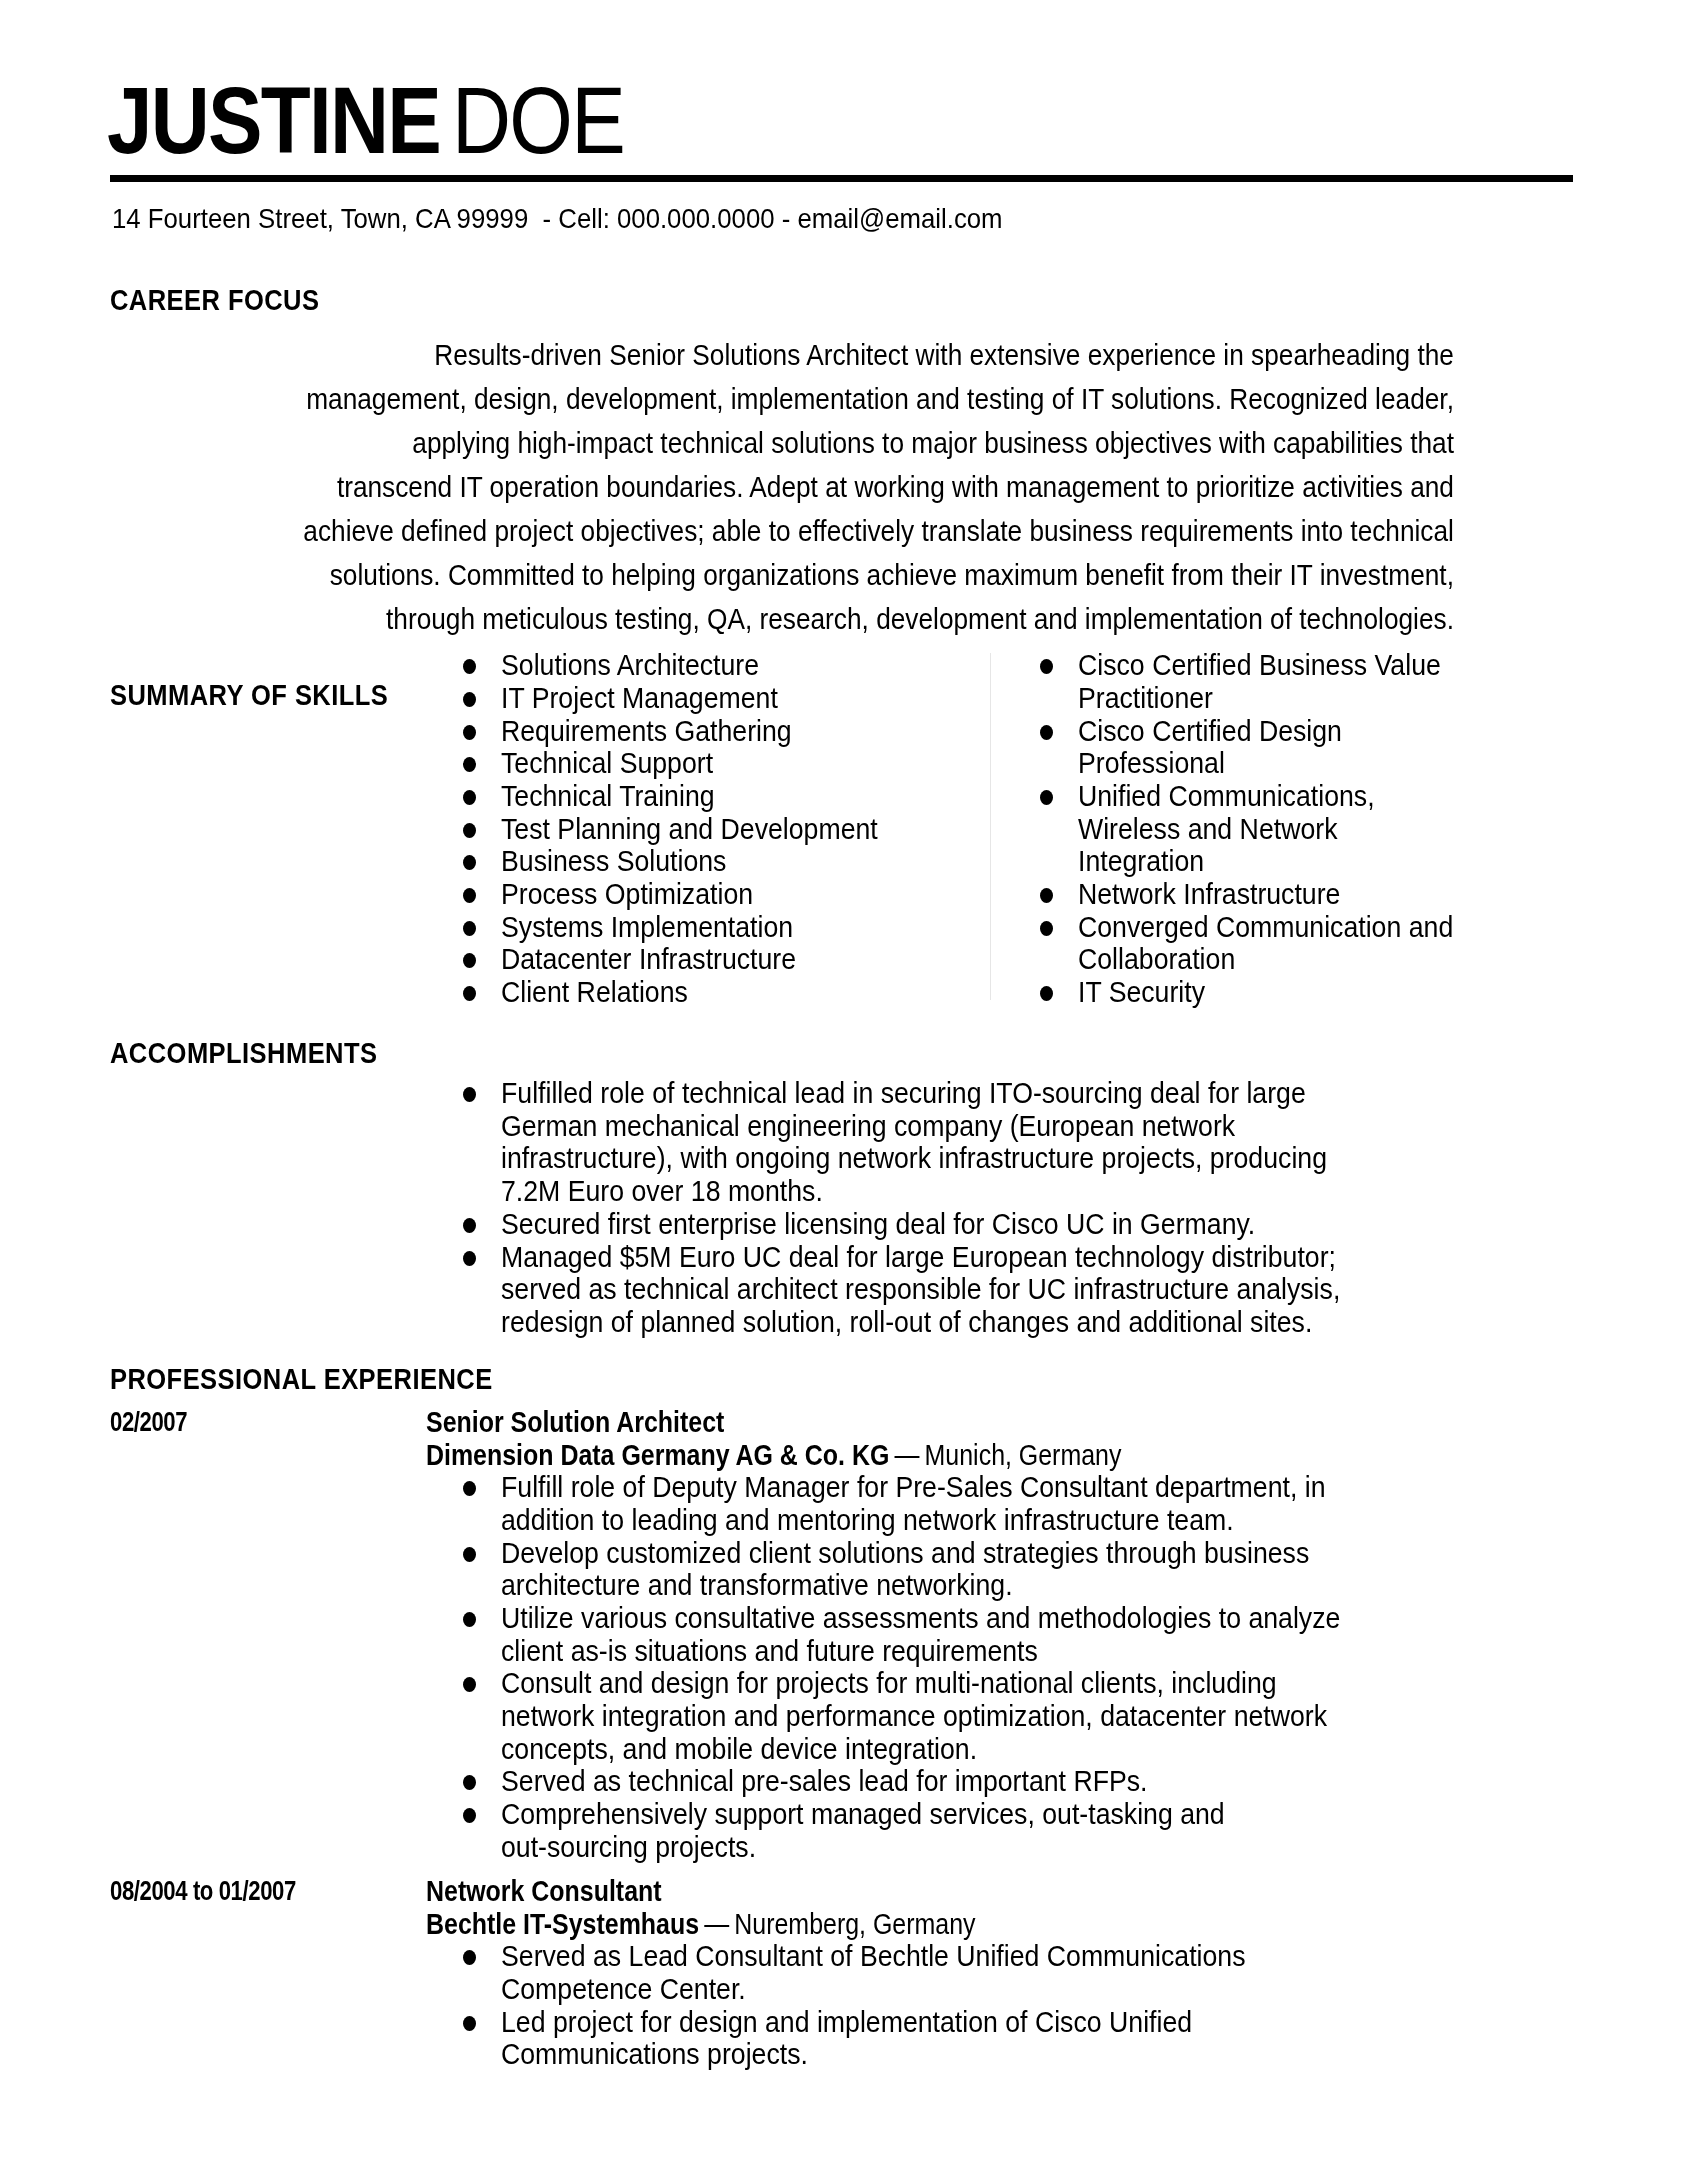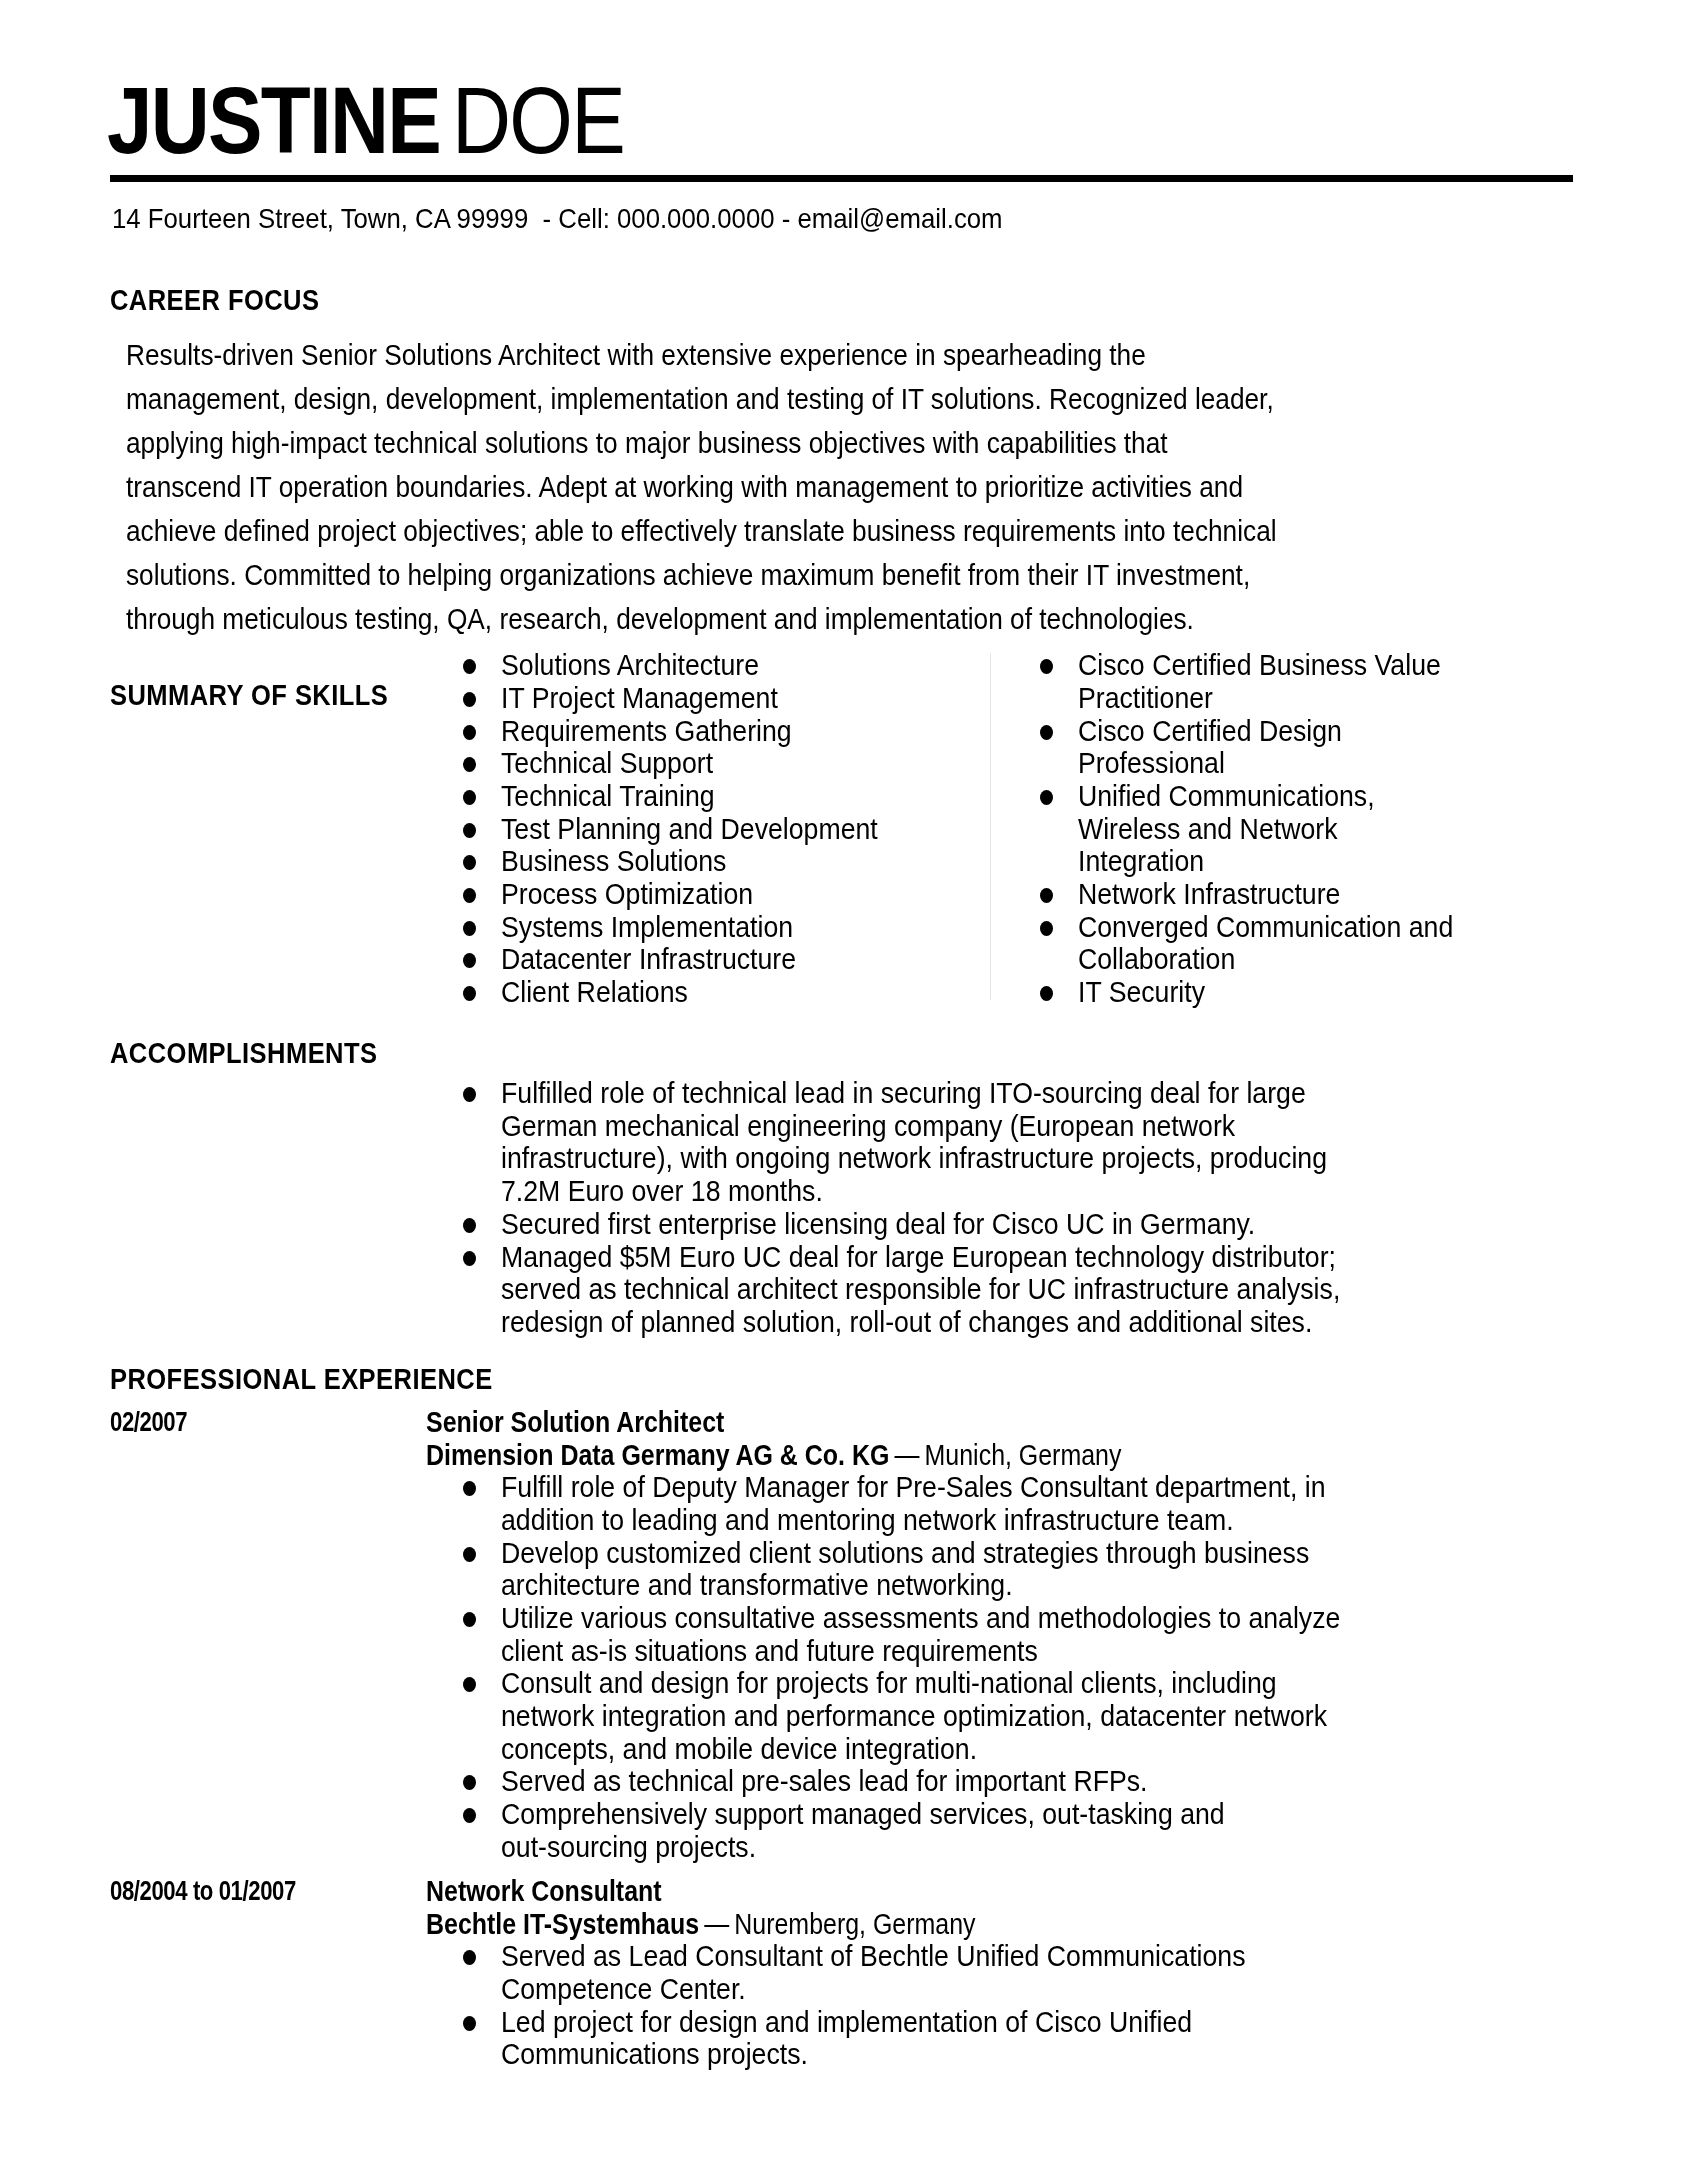--- a/index.html
+++ b/index.html
@@ -5,21 +5,21 @@
   html, body { margin:0; padding:0; background:#ffffff; }
   body { width:1683px; height:2178px; position:relative; overflow:hidden; color:#000;
          font-family:"Liberation Sans", sans-serif; }
   .page { position:absolute; left:0; top:0; width:1683px; height:2178px; }
   .name { position:absolute; left:107px; top:71px; font-size:95px; line-height:99px; letter-spacing:-2px; white-space:nowrap; transform:scaleX(0.86); transform-origin:left top; }
   .name .first { font-weight:bold; }
   .name .last { font-weight:normal; margin-left:14px; }
   .rule { position:absolute; left:110px; top:175px; width:1463px; height:7px; background:#000; }
   .contact { position:absolute; left:112px; top:202px; font-size:28px; line-height:34px; white-space:pre; transform:scaleX(0.92); transform-origin:left top; }
   .section-title { position:absolute; left:110px; font-size:29px; font-weight:bold; line-height:34px; letter-spacing:0.5px; white-space:nowrap; transform:scaleX(0.88); transform-origin:left top; }
-  .para { position:absolute; left:126px; top:337px; width:1485px; }
+  .para { position:absolute; left:110px; top:337px; width:1485px;text-align:right; }
   .para .line { height:44px; font-size:29px; line-height:36px; white-space:nowrap; transform:scaleX(0.905); transform-origin:left top; }
   .bullet-row { position:absolute; height:33px; font-size:29px; line-height:33px; white-space:nowrap; }
   .bullet-row .dot { position:absolute; left:0; top:10px; width:13px; height:15px; background:#000; border-radius:50%; }
   .bullet-row .txt { position:absolute; left:38px; top:0; transform:scaleX(0.92); transform-origin:left top; }
   .col-divider { position:absolute; left:990px; top:653px; width:1px; height:347px; background:#e6e6e6; }
   .exp-date { position:absolute; left:110px; font-size:27px; font-weight:bold; line-height:33px; white-space:nowrap; transform:scaleX(0.82); transform-origin:left top; letter-spacing:-0.5px; }
   .exp-line { position:absolute; left:426px; font-size:29px; line-height:33px; white-space:nowrap; transform:scaleX(0.86); transform-origin:left top; }
   .exp-line .b { font-weight:bold; }
   .exp-line .sep { margin:0 6px; }
 </style>

